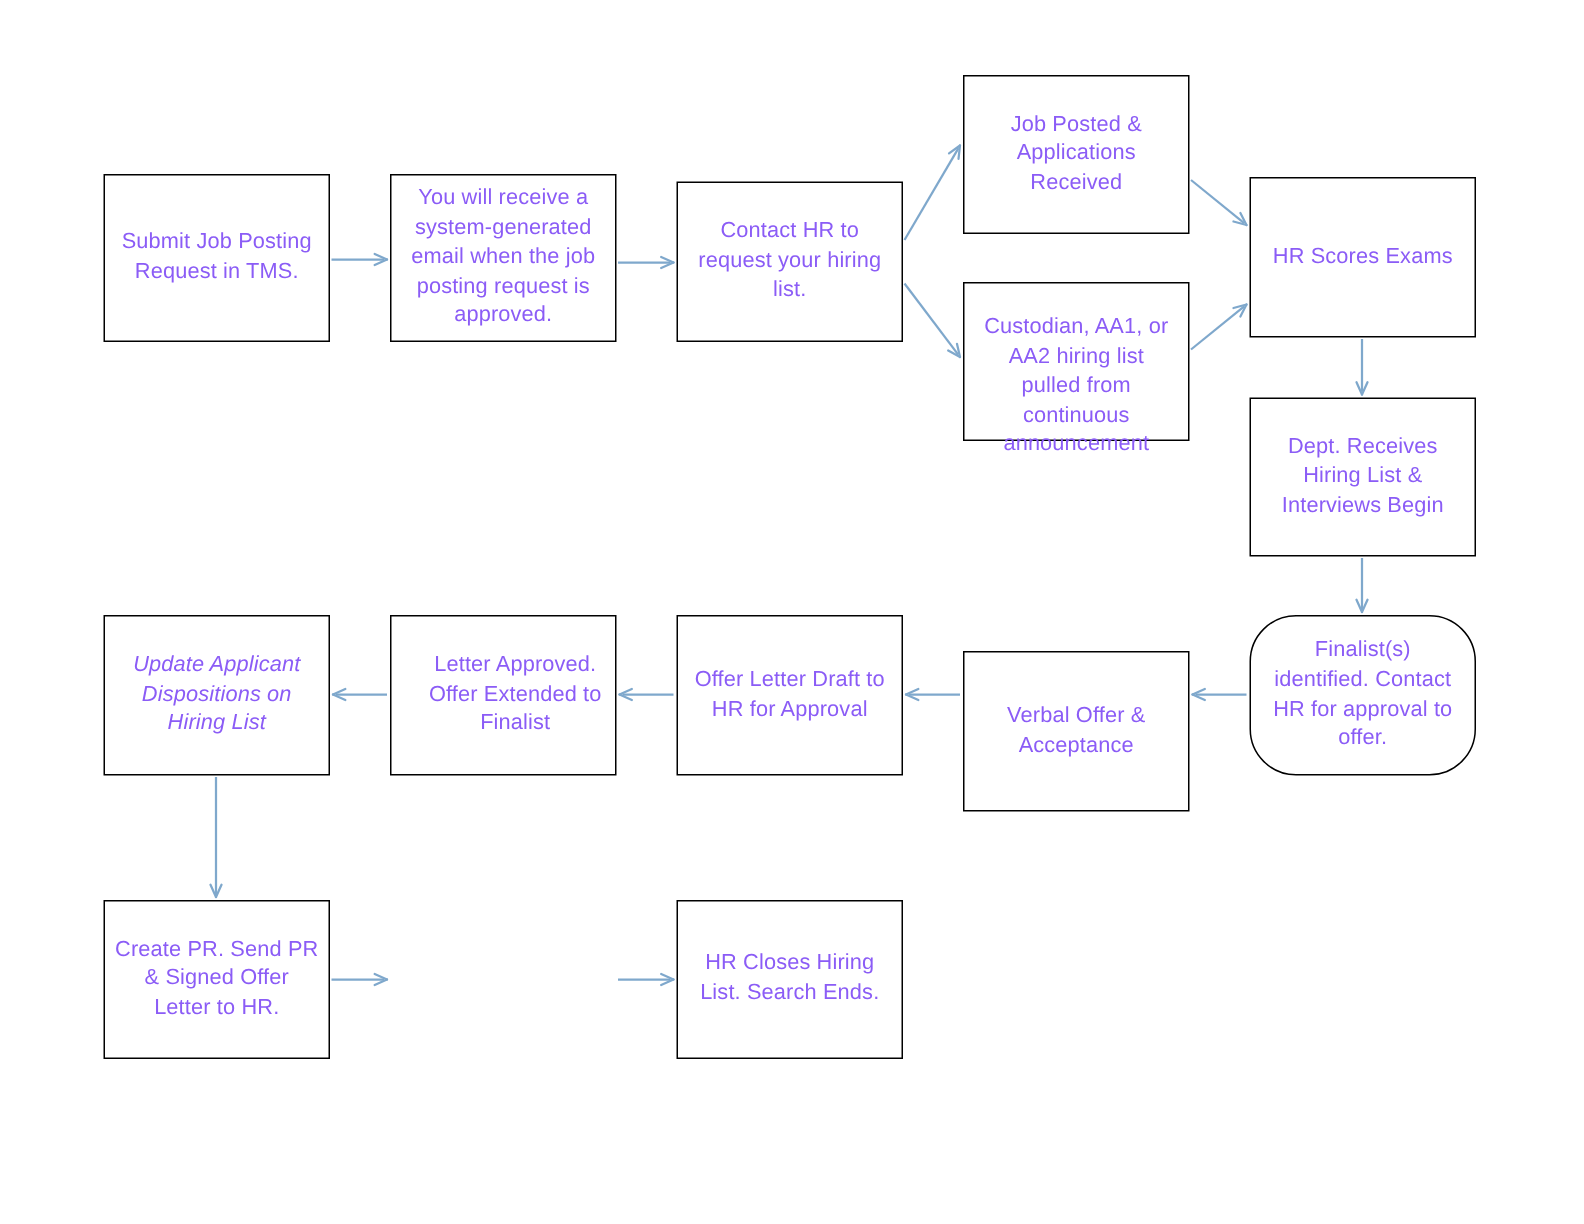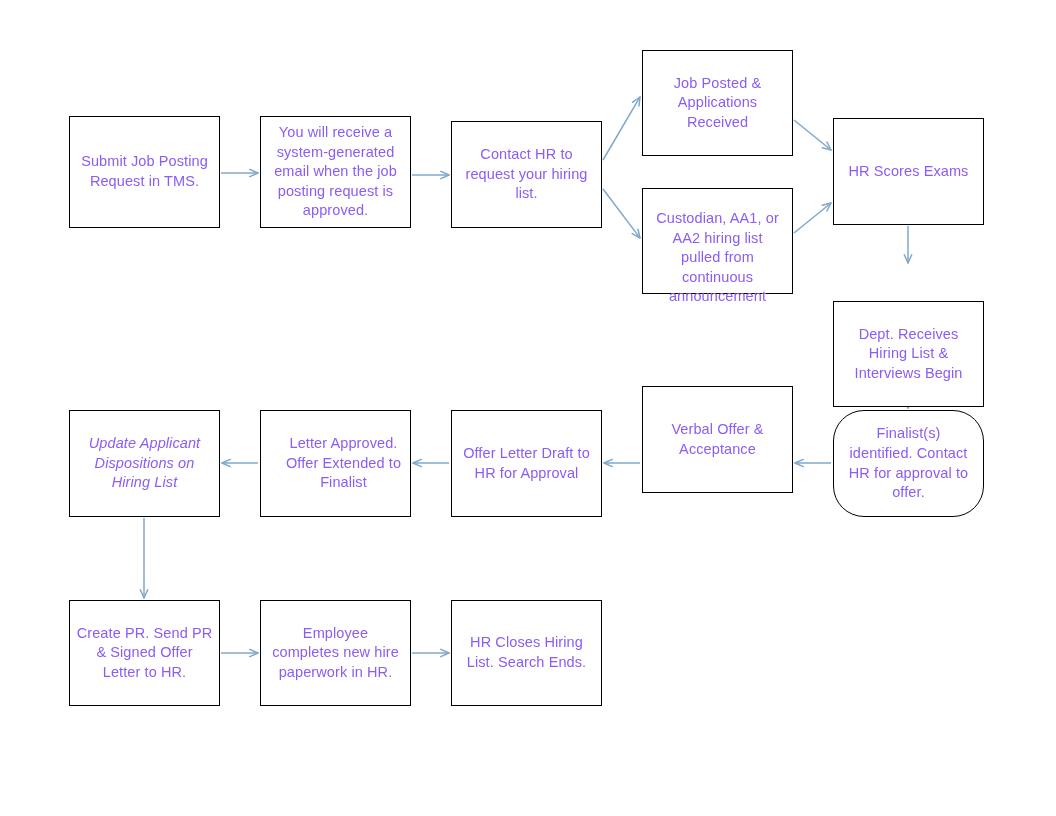--- a/index.html
+++ b/index.html
@@ -158,32 +158,32 @@
     <div class="node top-align" style="left: 642px; top: 188px; width: 151px; height: 106px;">
       <span class="node-label">Custodian, AA1, or
 AA2 hiring list
 pulled from
 continuous
 announcement</span>
     </div>
     <div class="node" style="left: 833px; top: 118px; width: 151px; height: 107px;">
       <span class="node-label">HR Scores Exams</span>
     </div>
-    <div class="node" style="left: 833px; top: 265px; width: 151px; height: 106px; margin-top: 36px;">
+    <div class="node" style="left: 833px; top: 265px; width: 151px; height: 106px;">
       <span class="node-label">Dept. Receives
 Hiring List &amp;
 Interviews Begin</span>
     </div>
     <div class="node" style="left: 833px; top: 410px; width: 151px; height: 107px; border-radius: 31px;">
       <span class="node-label">Finalist(s)
 identified. Contact
 HR for approval to
 offer.</span>
     </div>
-    <div class="node" style="left: 642px; top: 386px; width: 151px; height: 107px;">
+    <div class="node" style="left: 642px; top: 434px; width: 151px; height: 107px;">
       <span class="node-label">Verbal Offer &amp;
 Acceptance</span>
     </div>
     <div class="node" style="left: 451px; top: 410px; width: 151px; height: 107px;">
       <span class="node-label">Offer Letter Draft to
 HR for Approval</span>
     </div>
     <div class="node" style="left: 260px; top: 410px; width: 151px; height: 107px; padding-left: 16px;">
       <span class="node-label">Letter Approved.
 Offer Extended to
@@ -192,22 +192,17 @@
     <div class="node" style="left: 69px; top: 410px; width: 151px; height: 107px; font-style: italic;">
       <span class="node-label">Update Applicant
 Dispositions on
 Hiring List</span>
     </div>
     <div class="node" style="left: 69px; top: 600px; width: 151px; height: 106px;">
       <span class="node-label">Create PR. Send PR
 &amp; Signed Offer
 Letter to HR.</span>
     </div>
-    <div class="node" style="left: 260px; top: 600px; width: 151px; height: 106px;">
-      <span class="node-label">Employee
-completes new hire
-paperwork in HR.</span>
-    </div>
     <div class="node" style="left: 451px; top: 600px; width: 151px; height: 106px; justify-content: flex-end;">
       <span class="node-label">HR Closes Hiring
 List. Search Ends.</span>
     </div>
   </div>
 
 </body></html>

